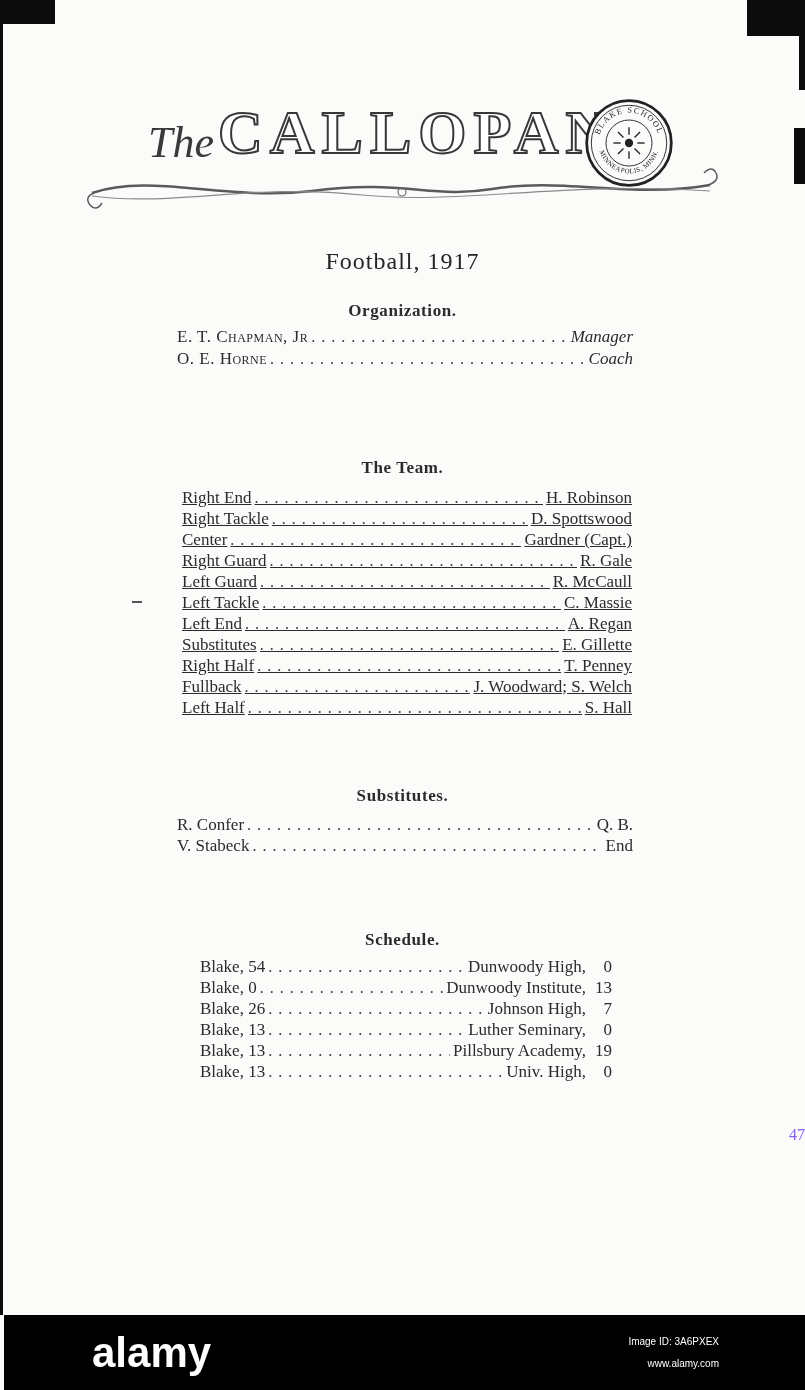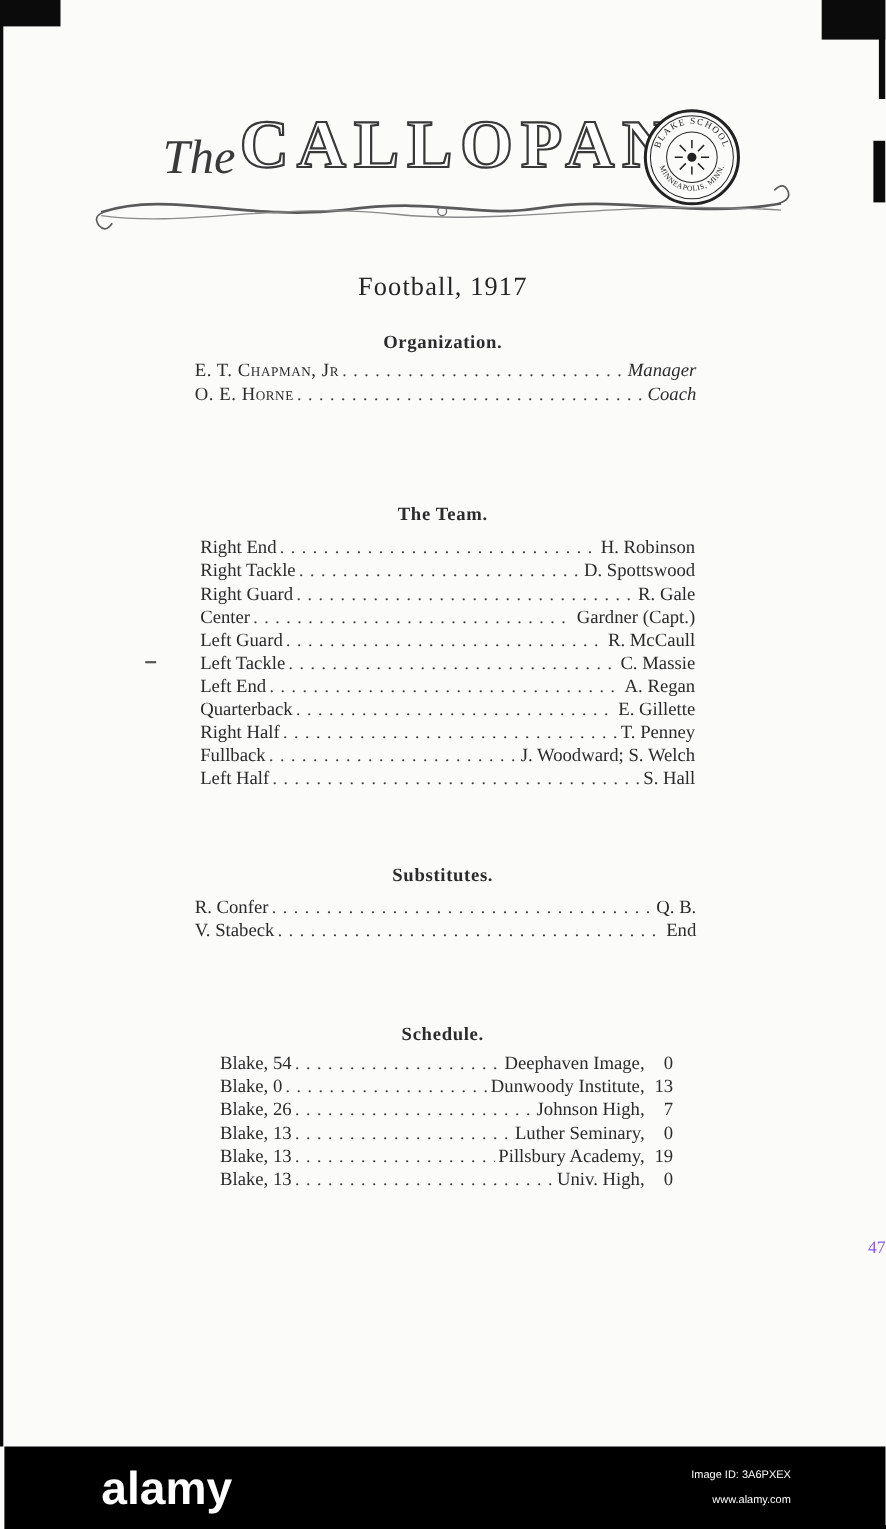--- a/index.html
+++ b/index.html
@@ -35,21 +35,21 @@
     position:absolute;left:0;width:805px;text-align:center;
     font-size:17px;font-weight:bold;letter-spacing:.6px;color:#2b2b2b;
   }
   .h-org{top:301px;}
   .h-team{top:458px;}
   .h-subs{top:786px;}
   .h-sched{top:930px;}
   
   .block{position:absolute;}
   .b-org{top:327px;left:177px;width:456px;}
-  .b-team{top:488px;left:182px;width:450px;}
+  .b-team{top:488px;left:182px;width:450px;text-decoration:underline;}
   .b-subs{top:815px;left:177px;width:456px;}
   .b-sched{top:957px;left:200px;width:412px;}
   .row{display:flex;align-items:baseline;height:21px;font-size:17px;white-space:nowrap;}
   .b-org .row{height:22px;}
   .leader{flex:1 1 auto;overflow:hidden;margin:0 3px;min-width:10px;}
   .leader::after{
     content:". . . . . . . . . . . . . . . . . . . . . . . . . . . . . . . . . . . . . . . . . . . . . . . . . . . . . . . . . . . . . . . . . . . .";
     letter-spacing:1px;font-size:16px;color:#3a3a3a;
   }
   .sc{font-variant:small-caps;letter-spacing:.5px;}
@@ -148,46 +148,46 @@
       <span>Right End</span>
       <span class="leader"></span>
       <span>H. Robinson</span>
     </div>
     <div class="row">
       <span>Right Tackle</span>
       <span class="leader"></span>
       <span>D. Spottswood</span>
     </div>
     <div class="row">
+      <span>Center</span>
+      <span class="leader"></span>
+      <span>Gardner (Capt.)</span>
+    </div>
+    <div class="row">
       <span>Right Guard</span>
       <span class="leader"></span>
       <span>R. Gale</span>
     </div>
     <div class="row">
-      <span>Center</span>
-      <span class="leader"></span>
-      <span>Gardner (Capt.)</span>
-    </div>
-    <div class="row">
       <span>Left Guard</span>
       <span class="leader"></span>
       <span>R. McCaull</span>
     </div>
     <div class="row">
       <span>Left Tackle</span>
       <span class="leader"></span>
       <span>C. Massie</span>
     </div>
     <div class="row">
       <span>Left End</span>
       <span class="leader"></span>
       <span>A. Regan</span>
     </div>
     <div class="row">
-      <span>Quarterback</span>
+      <span>Substitutes</span>
       <span class="leader"></span>
       <span>E. Gillette</span>
     </div>
     <div class="row">
       <span>Right Half</span>
       <span class="leader"></span>
       <span>T. Penney</span>
     </div>
     <div class="row">
       <span>Fullback</span>
@@ -213,21 +213,21 @@
       <span class="leader"></span>
       <span>End</span>
     </div>
   </div>
 
   <div class="section-heading h-sched">Schedule.</div>
   <div class="block b-sched">
     <div class="row">
       <span>Blake, 54</span>
       <span class="leader"></span>
-      <span>Deephaven Image,</span>
+      <span>Dunwoody High,</span>
       <span class="score">0</span>
     </div>
     <div class="row">
       <span>Blake, 0</span>
       <span class="leader"></span>
       <span>Dunwoody Institute,</span>
       <span class="score">13</span>
     </div>
     <div class="row">
       <span>Blake, 26</span>

